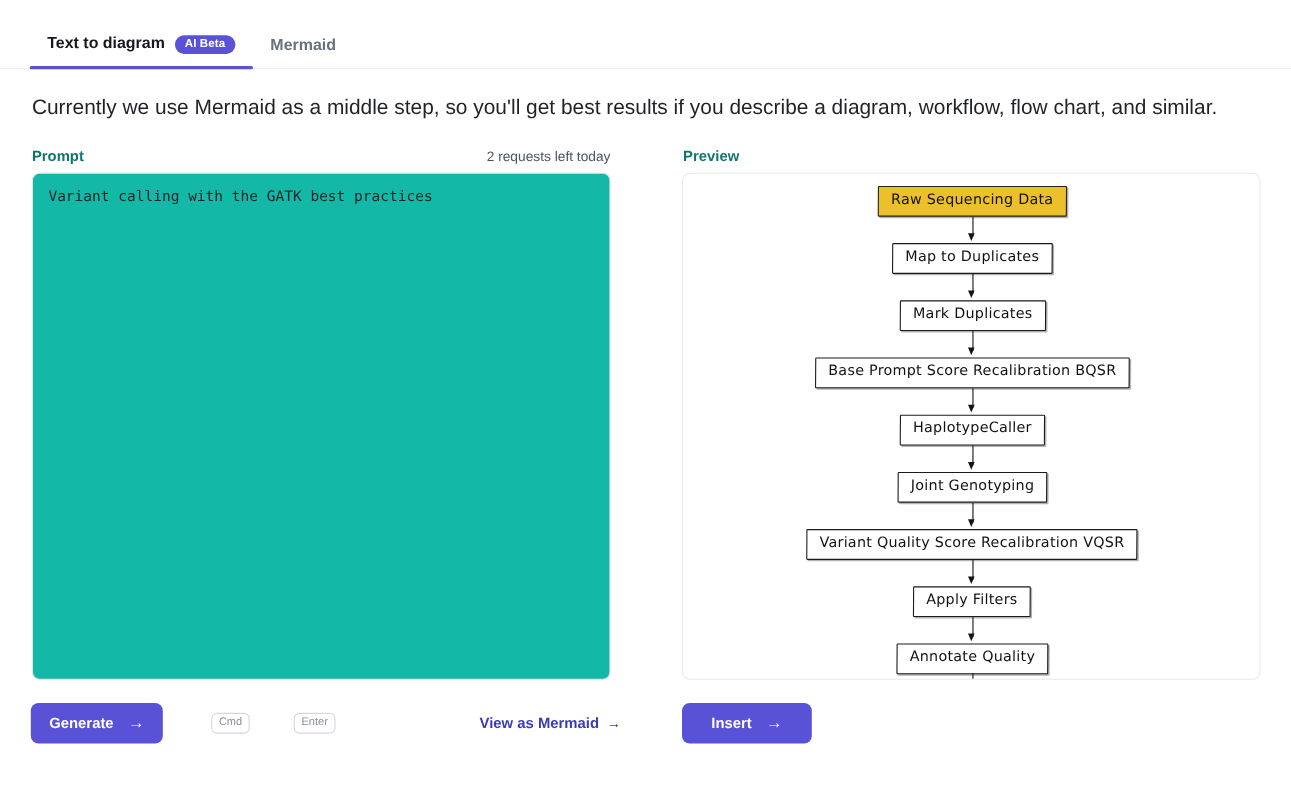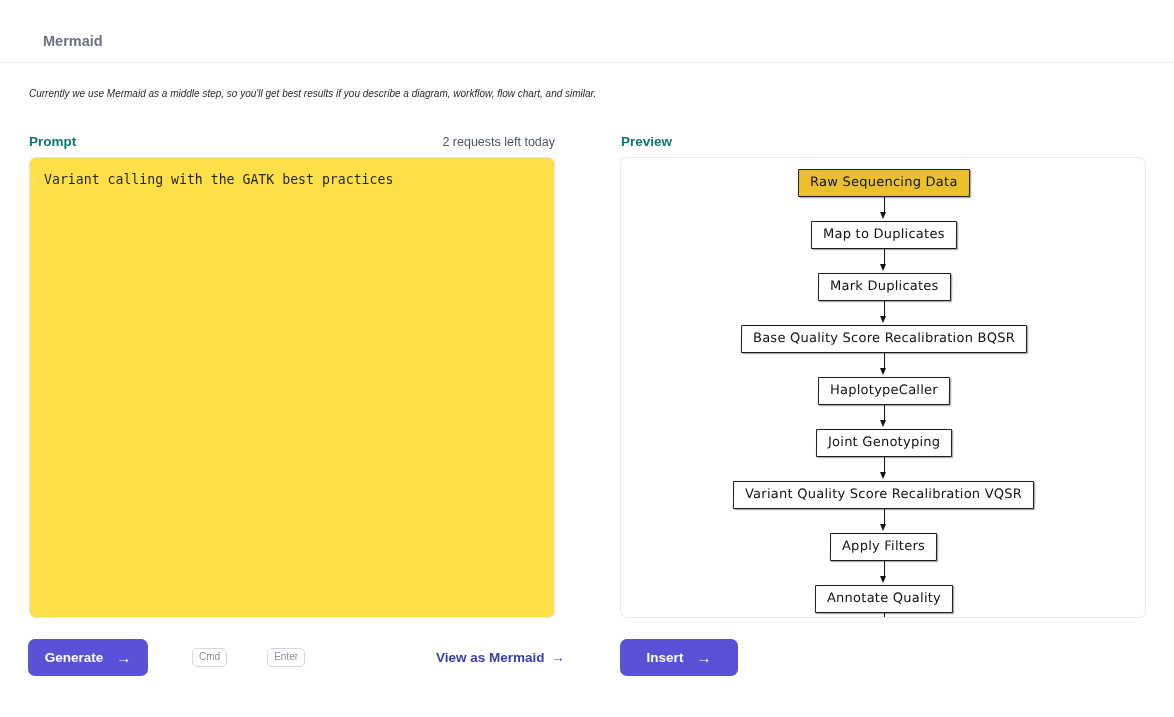--- a/index.html
+++ b/index.html
@@ -54,22 +54,21 @@
     border-radius: 10px;
     padding: 3px 9px 4px 9px;
     line-height: 1;
     letter-spacing: 0.1px;
   }
 
   
   .intro {
     position: absolute;
     left: 29px; top: 88px;
-    font-size: 10px;
-    font-style: italic;
+    font-size: 19px;
     color: #1f2328;
     white-space: nowrap;
   }
 
   
   .panel-label {
     position: absolute;
     font-size: 13.5px;
     font-weight: bold;
     color: #0f766e;
@@ -84,21 +83,21 @@
     font-size: 12.5px;
     color: #4d5560;
   }
 
   .prompt-box {
     position: absolute;
     left: 29px; top: 157px;
     width: 526px; height: 461px;
     border: 1px solid #e3e3e8;
     border-radius: 7px;
-    background: #fde047;
+    background: #14b8a6;
     padding: 12px 14px;
     overflow: hidden;
   }
   .prompt-text {
     font-family: "DejaVu Sans Mono", "Liberation Mono", monospace;
     font-size: 13.2px;
     color: #1f2328;
     line-height: 1.5;
     white-space: pre-wrap;
   }
@@ -213,20 +212,24 @@
     gap: 7px;
     white-space: nowrap;
   }
   #view-mermaid-link .arrow { font-size: 13px; }
 </style>
 </head>
 <body>
 
 <div class="tabbar">
   <div class="tabs">
+    <div class="tab active">
+      <span>Text to diagram</span>
+      <span class="badge">AI Beta</span>
+    </div>
     <div class="tab">
       <span>Mermaid</span>
     </div>
   </div>
 </div>
 
 <div class="intro">Currently we use Mermaid as a middle step, so you'll get best results if you describe a diagram, workflow, flow chart, and similar.</div>
 
 <div class="panel-label" id="prompt-label">Prompt</div>
 <div class="quota">2 requests left today</div>
@@ -238,21 +241,21 @@
 <div class="panel-label" id="preview-label">Preview</div>
 
 <div class="preview-box">
   <div class="flow" id="flow">
       <div class="node start">Raw Sequencing Data</div>
       <div class="connector"></div>
       <div class="node">Map to Duplicates</div>
       <div class="connector"></div>
       <div class="node">Mark Duplicates</div>
       <div class="connector"></div>
-      <div class="node">Base Quality Score Recalibration BQSR</div>
+      <div class="node">Base Prompt Score Recalibration BQSR</div>
       <div class="connector"></div>
       <div class="node">HaplotypeCaller</div>
       <div class="connector"></div>
       <div class="node">Joint Genotyping</div>
       <div class="connector"></div>
       <div class="node">Variant Quality Score Recalibration VQSR</div>
       <div class="connector"></div>
       <div class="node">Apply Filters</div>
       <div class="connector"></div>
       <div class="node">Annotate Quality</div>

